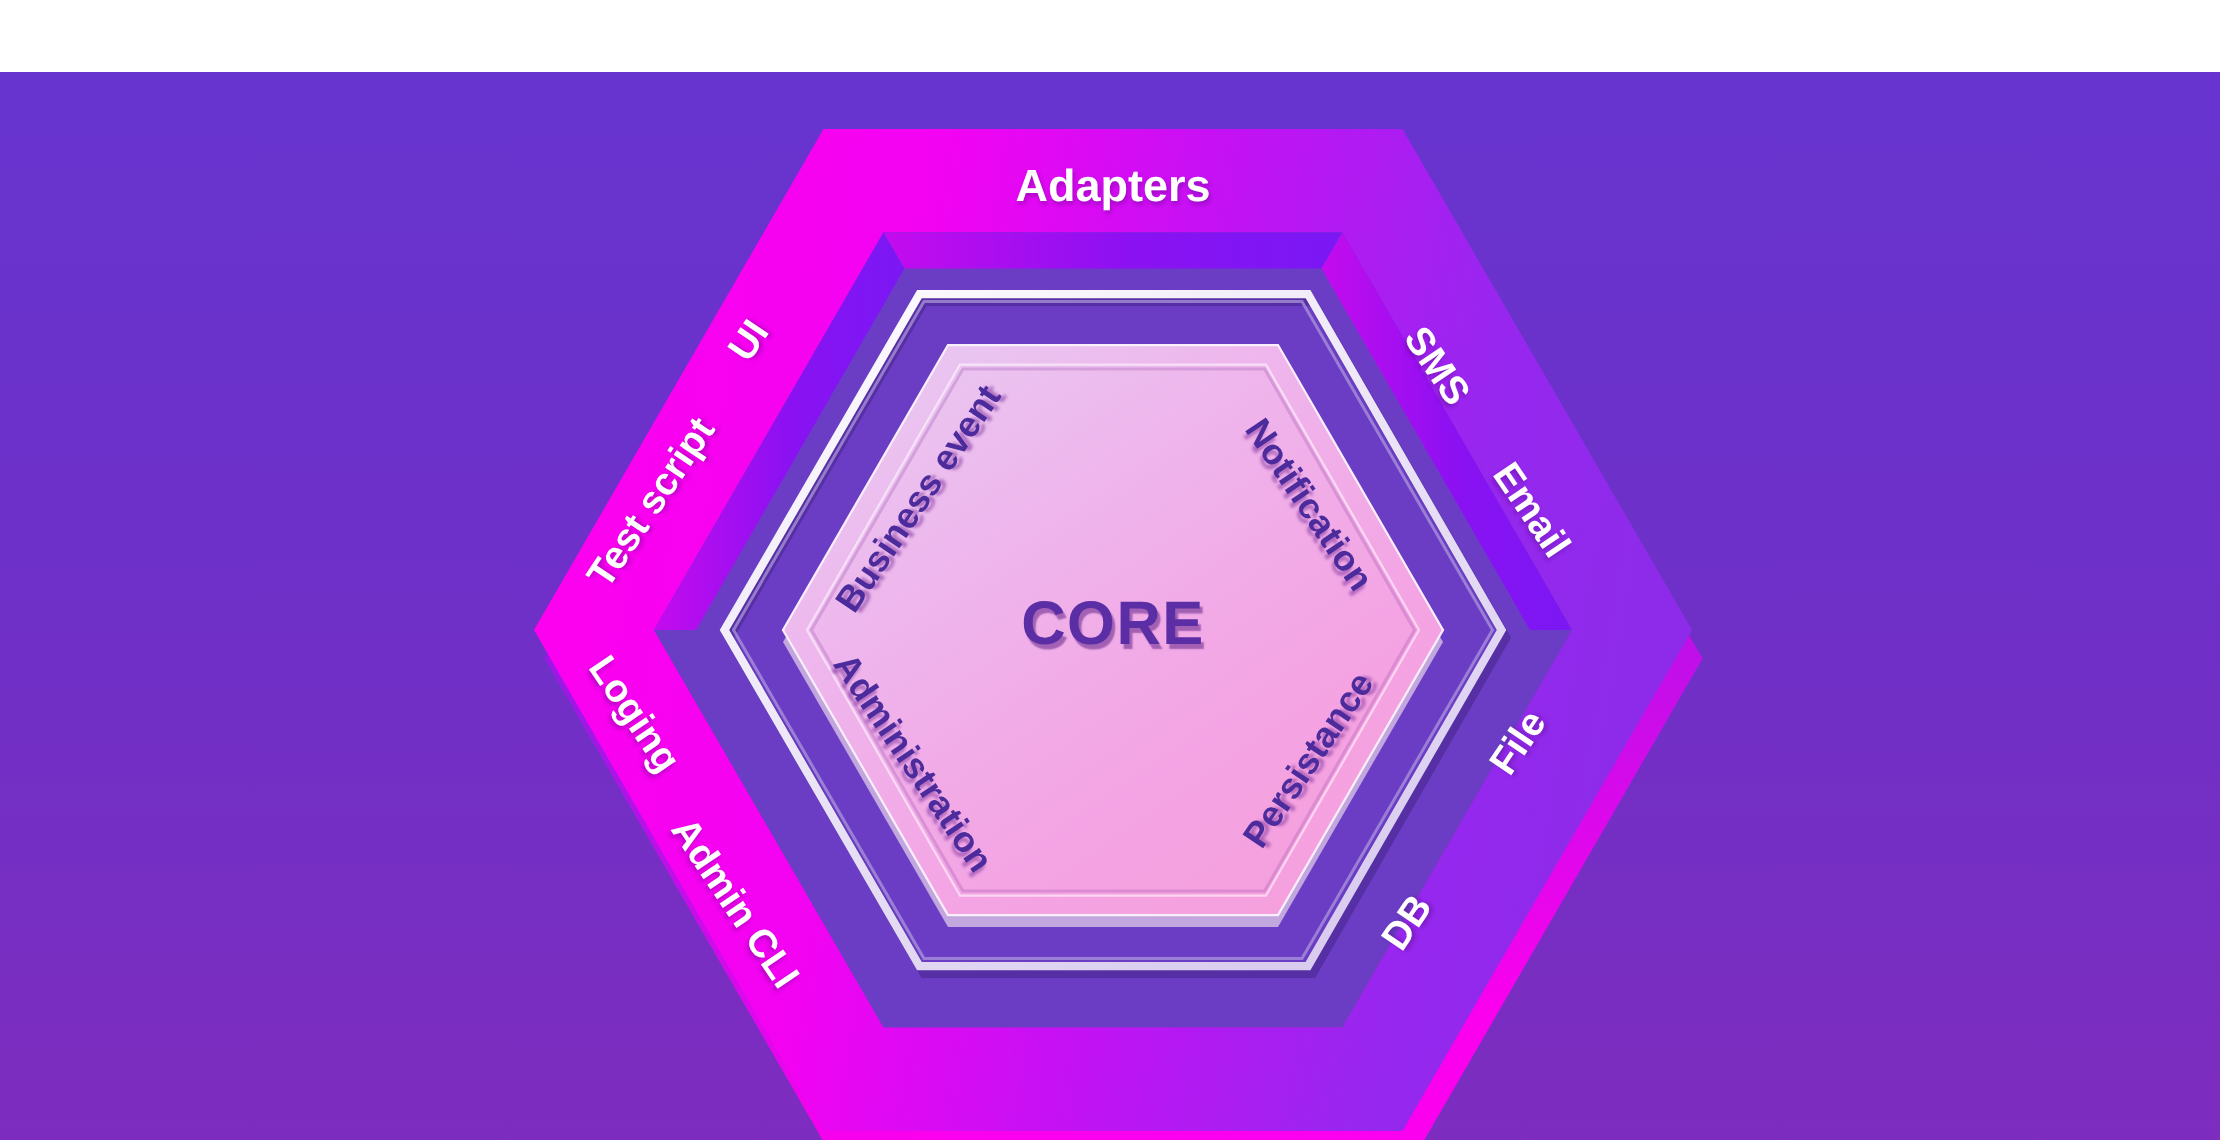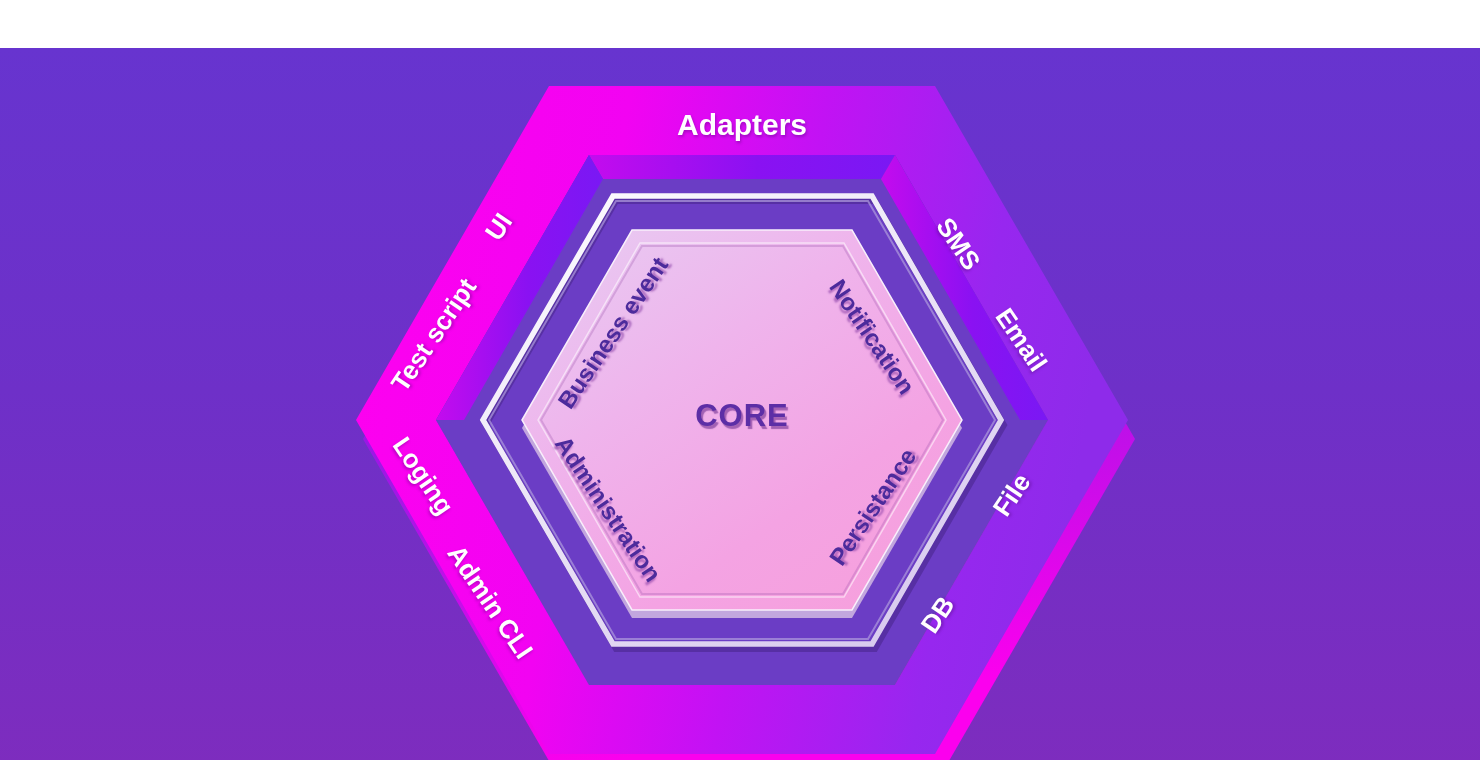--- a/index.html
+++ b/index.html
@@ -29,21 +29,21 @@
     font-size:30px;
     text-shadow:1px 2px 3px rgba(80,10,120,0.40);
   }
   .inner-label{
     color:#4C2B9C;
     font-size:24px;
     text-shadow:2px 3px 2px rgba(135,62,165,0.60);
   }
   .core-label{
     color:#5C2EA6;
-    font-size:31px;
+    font-size:41px;
     letter-spacing:1px;
     text-shadow:2px 3px 1px rgba(120,55,150,0.65);
   }
   .rot-neg{transform:translate(-50%,-50%) rotate(-56deg);}
   .rot-pos{transform:translate(-50%,-50%) rotate(56deg);}
 </style>
 </head>
 <body>
 
 <div class="stage">

